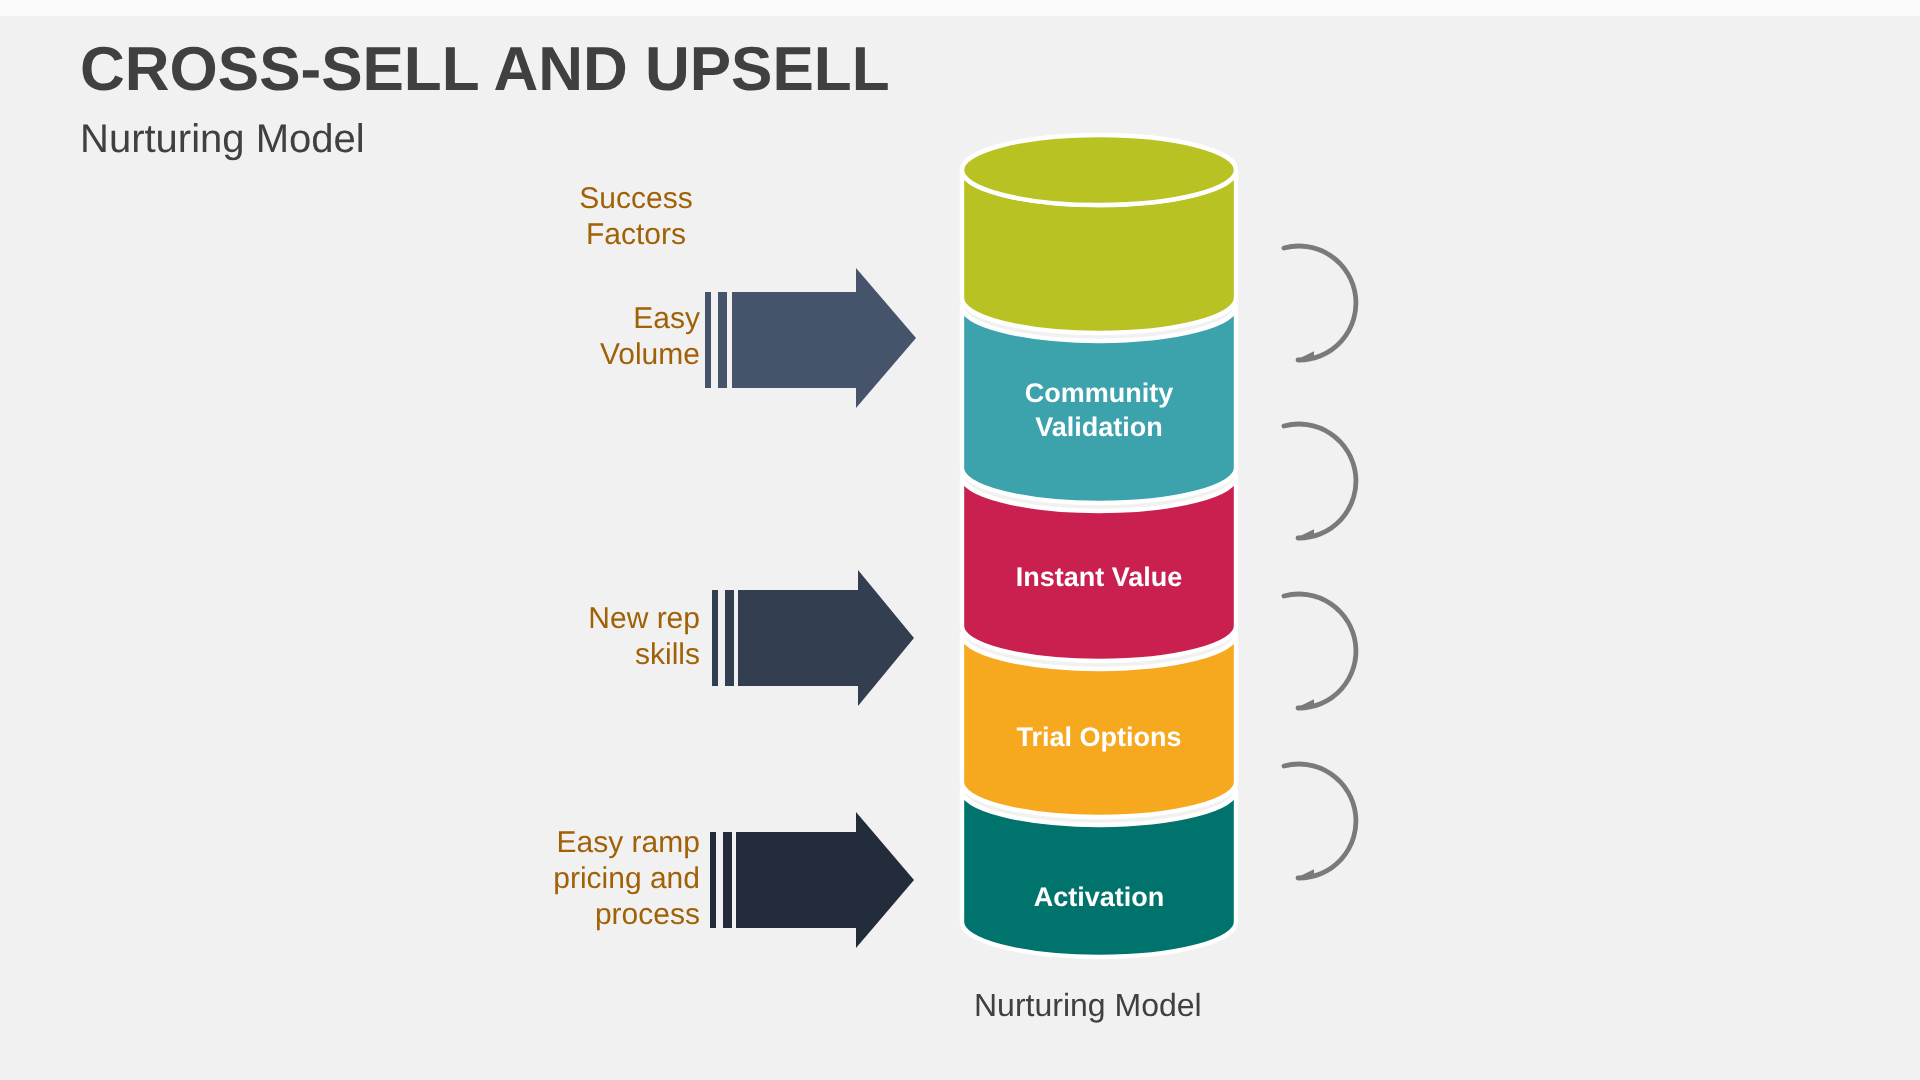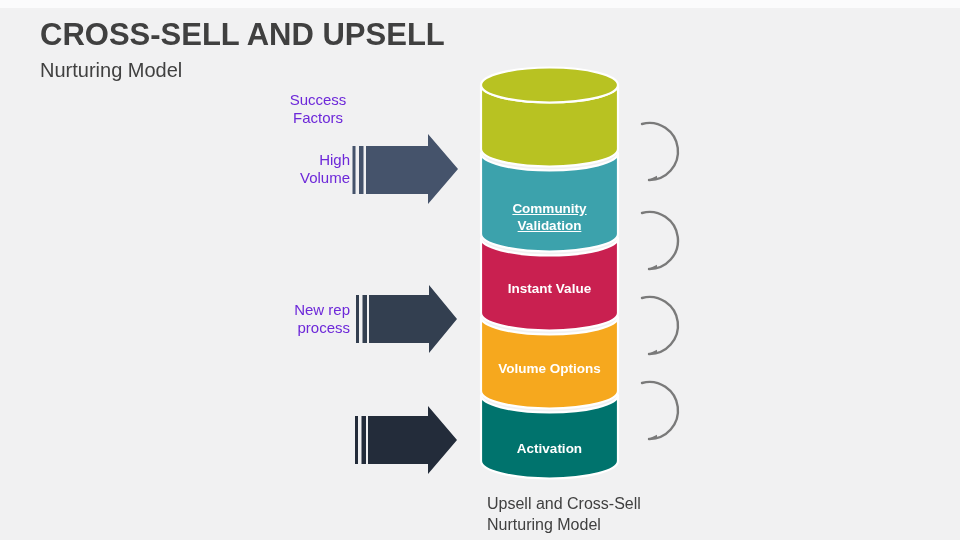--- a/index.html
+++ b/index.html
@@ -14,35 +14,35 @@
   .top-strip{position:absolute;left:0;top:0;width:960px;height:8px;background:#fbfbfc;}
   .title{
     position:absolute;left:40px;top:17px;
     font-size:31px;font-weight:bold;color:#404040;letter-spacing:0px;white-space:nowrap;
   }
   .subtitle{
     position:absolute;left:40px;top:59px;
     font-size:20px;color:#404040;white-space:nowrap;
   }
   .lbl{
-    position:absolute;font-size:15px;line-height:18px;color:#6d28d9;
+    position:absolute;font-size:15px;line-height:18px;color:#a16207;
   }
   .lbl.right{text-align:right;}
   .lbl.center{text-align:center;}
   .success-factors{left:278px;top:91px;width:80px;}
   .high-volume{left:288px;top:151px;width:62px;}
   .new-rep{left:288px;top:301px;width:62px;}
   .easy-ramp{left:268px;top:413px;width:82px;}
   .stage-label{
     position:absolute;left:481px;width:137px;
     text-align:center;color:#ffffff;font-weight:bold;
     font-size:13.5px;line-height:17px;
   }
   .stage-0{top:129px;}
-  .stage-1{top:200px;text-decoration:underline;}
+  .stage-1{top:188px;}
   .stage-2{top:280px;text-align:center;}
   .stage-3{top:360px;}
   .stage-4{top:440px;}
   .caption{
     position:absolute;left:487px;top:493px;width:170px;
     font-size:16px;line-height:21px;color:#404040;
   }
   svg{position:absolute;left:0;top:0;}
   path.seg{stroke:#ffffff;stroke-width:2.2;stroke-linejoin:round;}
   ellipse.rim{stroke:#ffffff;stroke-width:2.2;}
@@ -53,22 +53,23 @@
 
 <div class="slide">
 
   <div class="top-strip"></div>
 
   <div class="title">CROSS-SELL AND UPSELL</div>
   <div class="subtitle">Nurturing Model</div>
 
   <div class="lbl center success-factors">Success Factors</div>
 
-  <div class="lbl right high-volume">High Volume</div>
-  <div class="lbl right new-rep">New rep process</div>
+  <div class="lbl right high-volume">Easy Volume</div>
+  <div class="lbl right new-rep">New rep skills</div>
+  <div class="lbl right easy-ramp">Easy ramp pricing and process</div>
 
   <svg width="960" height="540" viewBox="0 0 960 540">
     <defs>
       <marker id="ah" markerUnits="userSpaceOnUse" markerWidth="12" markerHeight="12" refX="8" refY="0" orient="auto">
         <path d="M 0 -4.5 L 9 0 L 0 4.5 Z" fill="#7a7a7a"></path>
       </marker>
     </defs>
 
     <g fill="#45536B">
       <rect x="352.5" y="146" width="3" height="48"></rect>
@@ -94,21 +95,20 @@
     <ellipse class="rim" cx="549.5" cy="85" rx="68.5" ry="17.5" fill="#B8C222"></ellipse>
 
     <path class="flow" marker-end="url(#ah)" d="M 642 124 A 28.5 28.5 0 1 1 649 180" stroke="#7A7A7A"></path>
     <path class="flow" marker-end="url(#ah)" d="M 642 213 A 28.5 28.5 0 1 1 649 269" stroke="#7A7A7A"></path>
     <path class="flow" marker-end="url(#ah)" d="M 642 298 A 28.5 28.5 0 1 1 649 354" stroke="#7A7A7A"></path>
     <path class="flow" marker-end="url(#ah)" d="M 642 383 A 28.5 28.5 0 1 1 649 439" stroke="#7A7A7A"></path>
   </svg>
 
   <div class="stage-label stage-1">Community Validation</div>
   <div class="stage-label stage-2">Instant Value</div>
-  <div class="stage-label stage-3">Volume Options</div>
+  <div class="stage-label stage-3">Trial Options</div>
   <div class="stage-label stage-4">Activation</div>
 
   <div class="caption">
-    <div>Upsell and Cross-Sell</div>
     <div>Nurturing Model</div>
   </div>
 
 </div>
 
 </body></html>

